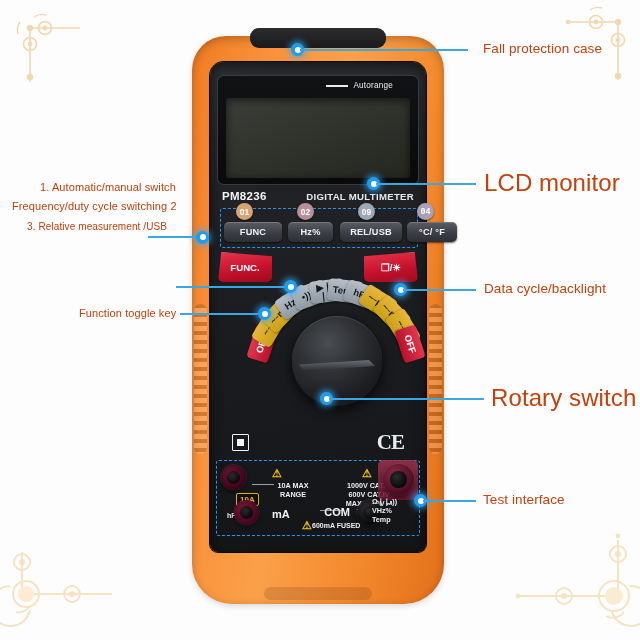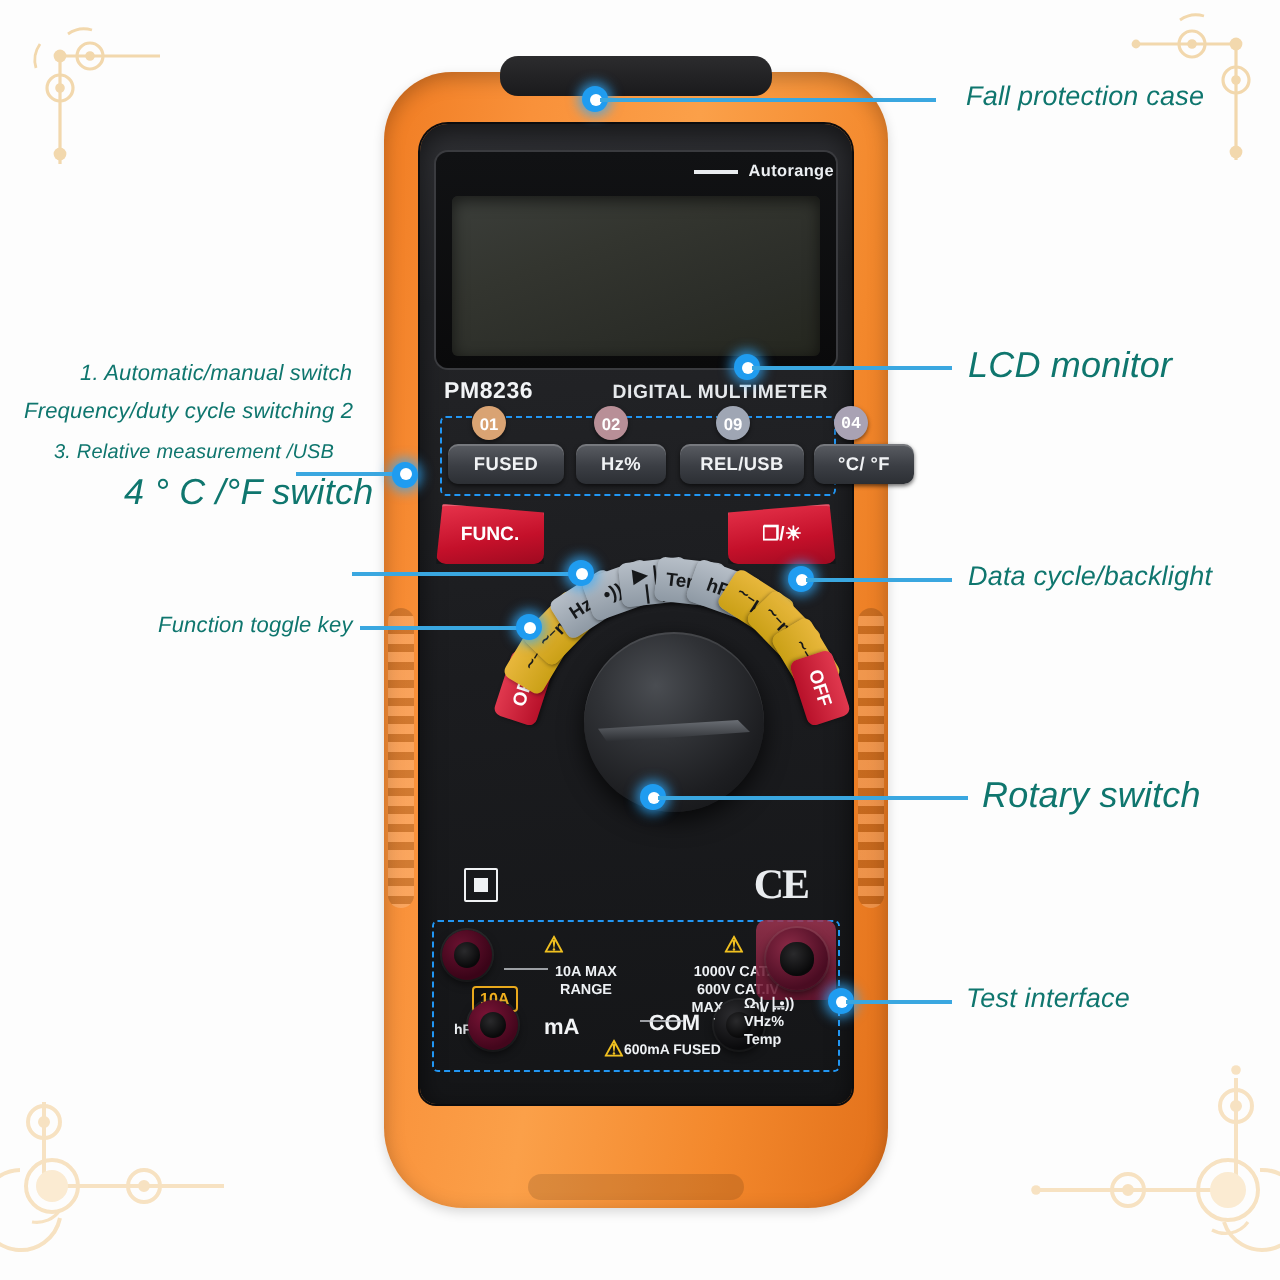--- a/index.html
+++ b/index.html
@@ -13,22 +13,22 @@
   #stage{position:absolute;inset:0;width:640px;height:640px;overflow:hidden;background:#fdfdfd;}
 
   
   .ornament{position:absolute;opacity:.85;pointer-events:none;}
   .orn-tl{left:2px;top:4px;}
   .orn-tr{right:2px;top:0px;}
   .orn-bl{left:0px;bottom:2px;}
   .orn-br{right:0px;bottom:2px;}
 
   
-  .ann{position:absolute;color:#0f766e;white-space:nowrap;letter-spacing:.1px;font-style:italic;}
-  .ann.big{font-size:18px;}
+  .ann{position:absolute;color:#c2410c;white-space:nowrap;letter-spacing:.1px;}
+  .ann.big{font-size:24px;}
   .ann.mid{font-size:13.5px;}
   .ann.small{font-size:11px;}
   .ann.tiny{font-size:10px;}
 
   
   .leader{position:absolute;height:2px;background:#3aa7e0;}
   .dot{position:absolute;width:13px;height:13px;border-radius:50%;
        background:#1f9cf0;box-shadow:0 0 6px 2px rgba(50,170,250,.75);}
   .dot:after{content:"";position:absolute;left:3.5px;top:3.5px;width:6px;height:6px;
        border-radius:50%;background:#ffffff;}
@@ -53,21 +53,21 @@
   .panel{position:absolute;left:18px;top:26px;right:18px;bottom:52px;border-radius:14px 14px 8px 8px;
      background:linear-gradient(175deg,#2e2f33 0%,#232427 18%,#1b1c1f 55%,#141517 100%);
      box-shadow:0 0 0 1px #0c0c0e, 0 4px 12px rgba(0,0,0,.55) inset;}
 
   
   .lcd-bezel{position:absolute;left:8px;top:14px;right:8px;height:108px;border-radius:6px;
      background:linear-gradient(180deg,#111214,#0a0a0b);box-shadow:0 0 0 1px #3a3b3f;}
   .lcd{position:absolute;left:8px;top:22px;right:8px;bottom:6px;border-radius:3px;
      background:linear-gradient(160deg,#3b3e3a 0%,#33352f 35%,#2b2d28 70%,#25271f 100%);
      box-shadow:0 2px 8px rgba(0,0,0,.6) inset;}
-  .autorange{position:absolute;right:1px;top:5px;color:#eceff2;font-size:8.2px;font-weight:bold;
+  .autorange{position:absolute;right:25px;top:5px;color:#eceff2;font-size:8.2px;font-weight:normal;
      letter-spacing:.2px;}
   .autorange .dash{display:inline-block;width:22px;height:1.6px;background:#e9ecef;
      vertical-align:middle;margin-right:5px;}
 
   
   .brand-row{position:absolute;left:10px;right:10px;top:128px;height:13px;}
   .model{position:absolute;left:2px;top:0;color:#f2f4f6;font-size:11.5px;font-weight:bold;letter-spacing:.3px;}
   .dmm{position:absolute;right:2px;top:1px;color:#e6e9ec;font-size:9.6px;font-weight:bold;letter-spacing:.3px;}
 
   
@@ -251,21 +251,21 @@
       </div>
 
       <div class="brand-row">
         <span class="model">PM8236</span>
         <span class="dmm">DIGITAL MULTIMETER</span>
       </div>
 
       <div class="hl-box" id="hl-keys"></div>
 
       <div class="badge" style="left:26px;top:141px;background:#d9a373;">01</div>
-      <div class="fkey" style="left:14px;width:58px;">FUSED</div>
+      <div class="fkey" style="left:14px;width:58px;">FUNC</div>
 
       <div class="badge" style="left:87px;top:141px;background:#b88f97;">02</div>
       <div class="fkey" style="left:78px;width:45px;">Hz%</div>
 
       <div class="badge" style="left:148px;top:141px;background:#9fa6b4;">09</div>
       <div class="fkey" style="left:130px;width:62px;">REL/USB</div>
 
       <div class="badge" style="left:207px;top:141px;background:#a9a2b4;font-family:Liberation Mono, monospace;">04</div>
       <div class="fkey" style="left:197px;width:50px;">°C/ °F</div>
 
@@ -393,21 +393,20 @@
   <div class="leader" style="left:329px;top:397.5px;width:155px;"></div>
   <div class="ann big" style="left:491px;top:398px;transform:translateY(-50%);">Rotary switch</div>
 
   <div class="dot" style="left:414px;top:494px;"></div>
   <div class="leader" style="left:423px;top:499.5px;width:53px;"></div>
   <div class="ann mid" style="left:483px;top:499px;transform:translateY(-50%);">Test interface</div>
 
   <div class="ann small" style="left:40px;top:181px;">1. Automatic/manual switch</div>
   <div class="ann small" style="left:12px;top:200px;">Frequency/duty cycle switching 2</div>
   <div class="ann tiny" style="left:27px;top:221px;">3. Relative measurement /USB</div>
-  <div class="ann big" style="left:62px;top:236px;">4 ° C /°F switch</div>
 
   <div class="leader" style="left:148px;top:236px;width:50px;"></div>
   <div class="dot" style="left:196px;top:230.5px;"></div>
 
   <div class="leader" style="left:176px;top:285.5px;width:112px;"></div>
   <div class="dot" style="left:284px;top:280px;"></div>
 
   <div class="ann small" style="left:79px;top:313px;transform:translateY(-50%);">Function toggle key</div>
   <div class="leader" style="left:180px;top:312.5px;width:82px;"></div>
   <div class="dot" style="left:258px;top:307px;"></div>

